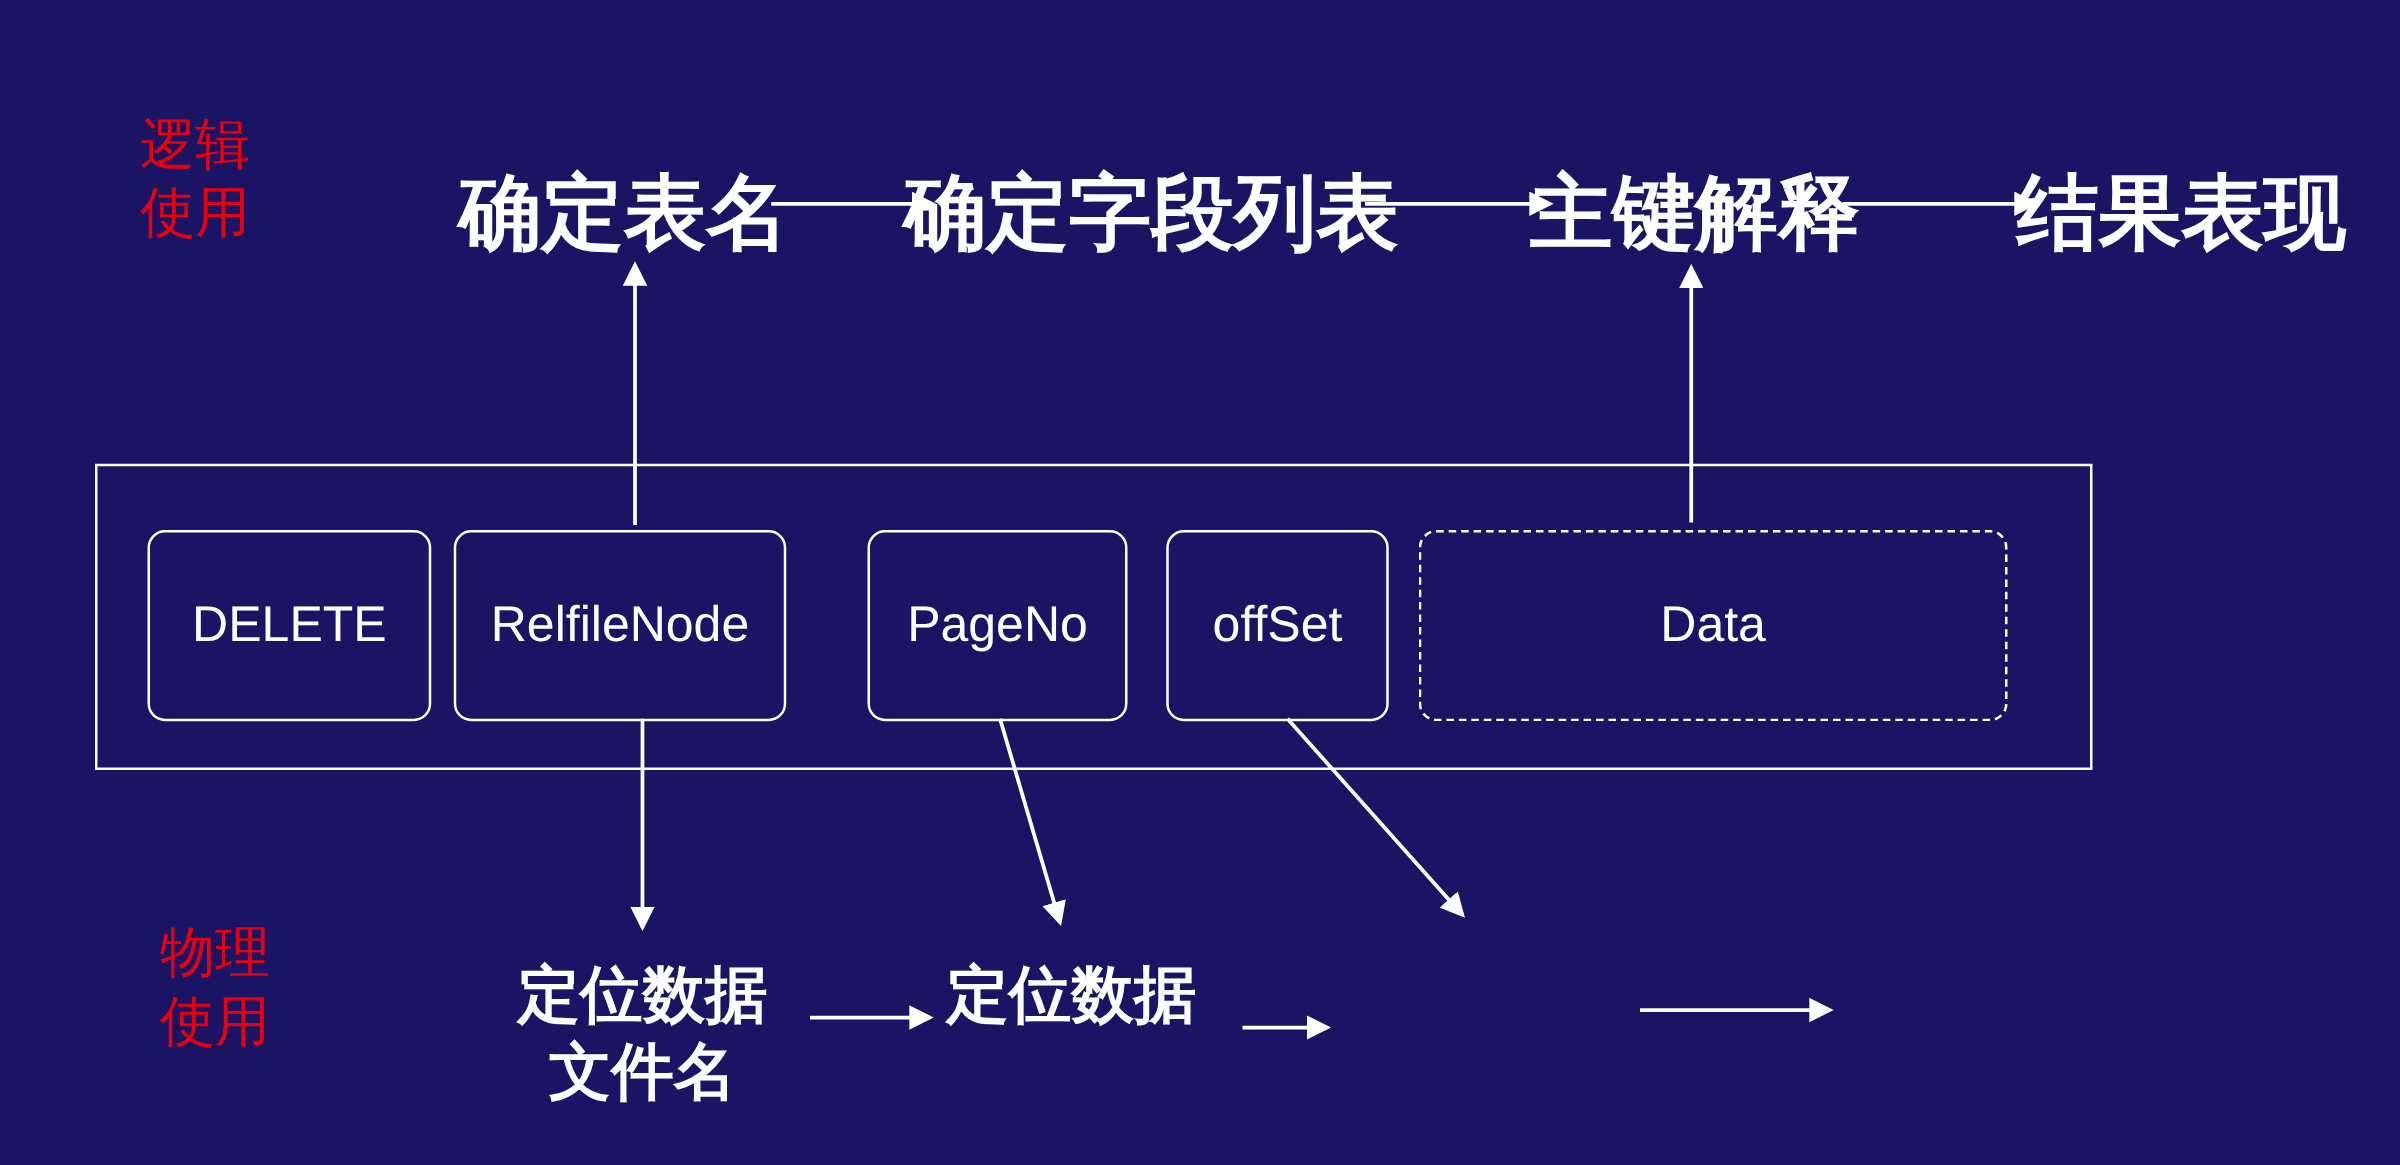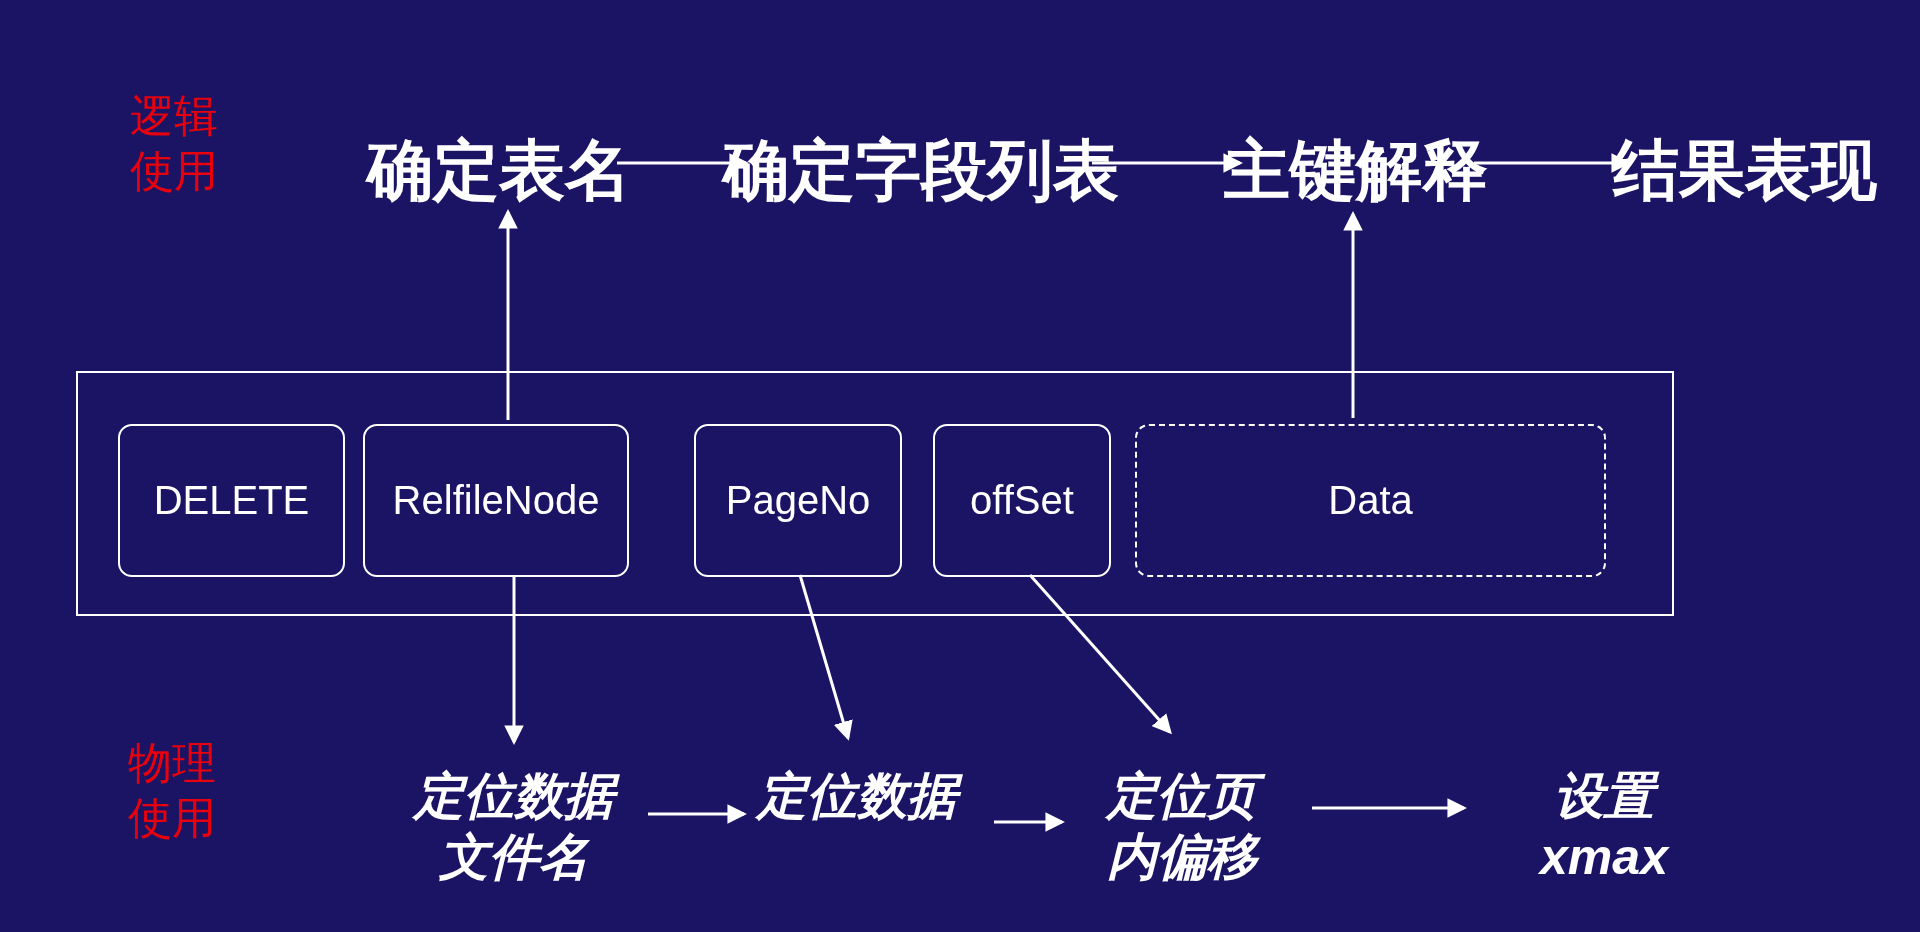--- a/index.html
+++ b/index.html
@@ -68,35 +68,35 @@
   .phys-step {
     position: absolute;
     transform: translateX(-50%);
     color: var(--text, #ffffff);
     font-size: 50px;
     font-weight: 700;
     line-height: 1.22;
     text-align: center;
     white-space: nowrap;
   }
-  .phys-step span { display: block; font-style: italic; }
+  .phys-step span { display: block; }
   svg.arrows {
     position: absolute;
     left: 0; top: 0;
     width: 1920px;
     height: 932px;
     pointer-events: none;
   }
 </style>
 </head>
 <body>
 
 <div class="canvas">
 
-  <div class="red-label" style="left:112px; top:88px;margin-left:18px;">
+  <div class="red-label" style="left:112px; top:88px;">
     <span>逻辑</span>
     <span>使用</span>
   </div>
   <div class="red-label" style="left:128px; top:735px;">
     <span>物理</span>
     <span>使用</span>
   </div>
 
   <div class="flow-step" style="left:499px;  top:134px;">确定表名</div>
   <div class="flow-step" style="left:921px;  top:134px;">确定字段列表</div>
@@ -111,28 +111,20 @@
     <div class="field-box fb-data dashed">Data</div>
   </div>
 
   <div class="phys-step" style="left:514px;  top:766px;">
     <span>定位数据</span>
     <span>文件名</span>
   </div>
   <div class="phys-step" style="left:857px;  top:766px;">
     <span>定位数据</span>
   </div>
-  <div class="phys-step" style="left:1182px; top:766px;">
-    <span>定位页</span>
-    <span>内偏移</span>
-  </div>
-  <div class="phys-step" style="left:1604px; top:766px;">
-    <span>设置</span>
-    <span>xmax</span>
-  </div>
 
   <svg class="arrows" viewBox="0 0 1920 932" xmlns="http://www.w3.org/2000/svg">
     <defs>
       <marker id="ah" viewBox="0 0 10 10" refX="8.5" refY="5" markerWidth="6.5" markerHeight="6.5" orient="auto-start-reverse">
         <path d="M0,0 L10,5 L0,10 z" fill="#ffffff"></path>
       </marker>
     </defs>
     <g stroke="#ffffff" stroke-width="3" fill="none">
       <line x1="617" y1="163" x2="746" y2="163" marker-end="url(#ah)"></line>
       <line x1="1092" y1="163" x2="1240" y2="163" marker-end="url(#ah)"></line>

